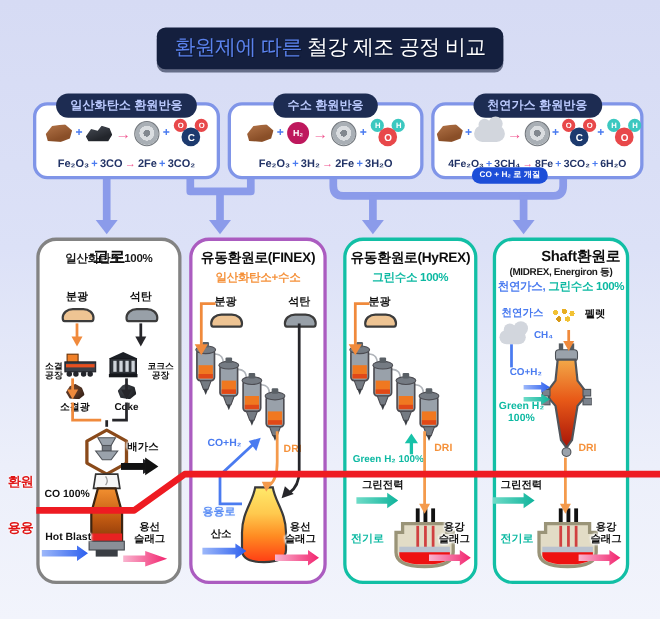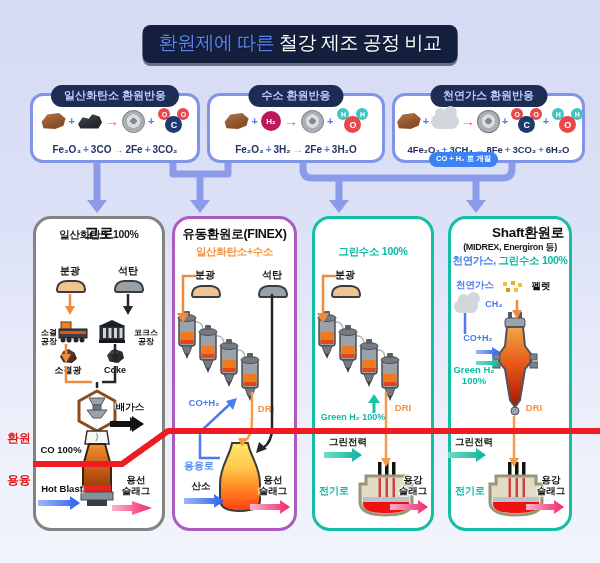--- a/index.html
+++ b/index.html
@@ -20,21 +20,21 @@
   .rhead{position:absolute;top:-11px;left:50%;transform:translateX(-50%);background:#1d2c52;
          color:#bcCBff;font-weight:bold;font-size:11px;padding:3px 13px 4px;border-radius:14px;white-space:nowrap;}
   .ricons{position:absolute;top:12px;left:0;right:0;display:flex;align-items:center;justify-content:center;gap:3px;}
   .req{position:absolute;bottom:5px;left:0;right:0;text-align:center;font-size:10px;font-weight:bold;
        color:#223366;white-space:nowrap;}
   .req .p{color:#4a7bf0;margin:0 2px;}
   .req .a{color:#f0508c;margin:0 2px;}
   .req .u{border-bottom:2px solid #e83a3a;padding-bottom:1px;}
   .rip{color:#4a7bf0;font-weight:bold;font-size:11px;}
   .ria{color:#f0508c;font-weight:bold;font-size:14px;line-height:1;}
-  .badge{position:absolute;top:56px;left:34px;background:#3b82f6;color:#fff;font-size:7.5px;
+  .badge{position:absolute;top:56px;left:34px;background:#1d4ed8;color:#fff;font-size:7.5px;
          font-weight:bold;padding:2px 7px 3px;border-radius:8px;white-space:nowrap;z-index:5;}
   
   .ore{width:26px;height:16px;background:linear-gradient(160deg,#b5764a,#8a4f28 70%);
        clip-path:polygon(8% 55%,30% 10%,75% 0,100% 35%,92% 80%,60% 100%,15% 95%);}
   .coalr{width:24px;height:15px;background:linear-gradient(160deg,#4a4f58,#23262c 70%);
        clip-path:polygon(0 70%,20% 25%,45% 35%,60% 5%,90% 20%,100% 60%,85% 100%,10% 100%);}
   .steel{width:21px;height:21px;border-radius:50%;border:1px solid #71767c;
        background:radial-gradient(circle at 50% 48%,#82888f 0 20%,#dadde0 21% 44%,#a9afb5 45% 68%,#cTo 69%);
        background:radial-gradient(circle at 50% 48%,#82888f 0 20%,#dadde0 21% 44%,#a9afb5 45% 68%,#c8ccce 69%);}
   .cloudi{width:28px;height:15px;background:#d2d6dd;border-radius:8px;position:relative;}
@@ -314,20 +314,21 @@
     <svg class="abs" style="left:41px;top:221px;" width="48" height="74">
       <path d="M16,3 H32 C34,16 44,26 44,44 V60 C44,68 36,71 24,71 C12,71 4,68 4,60 V44 C4,26 14,16 16,3 Z" fill="url(#gm)" stroke="#3a3a3a" stroke-width="2"></path>
     </svg>
     <div class="lbl tmelt" style="left:4px;top:241px;width:40px;font-size:10px;text-shadow:0 0 3px #dceafe,0 0 3px #fff;">용융로</div>
     <div class="lbl" style="left:8px;top:262px;width:36px;font-size:9.5px;">산소</div>
     <div class="lbl" style="left:78px;top:256px;width:40px;font-size:9.5px;">용선
 슬래그</div>
   </div>
 
   <div class="col c3">
+    <div class="ctitle" style="top:7px;font-size:12.5px;">유동환원로(HyREX)</div>
     <div class="csub tteal" style="top:26px;font-size:10.5px;">그린수소  100%</div>
     <div class="lbl" style="left:10px;top:50px;width:40px;font-size:10px;">분광</div>
     <div class="mound mtan" style="left:16px;top:66px;"></div>
     <svg class="abs" style="left:1px;top:89px;" width="95" height="94">
       <g stroke="#b0b4ba" stroke-width="1.5" fill="none">
         <path d="M16,14 Q30,12 26,28"></path>
           <path d="M37,28 Q51,26 47,42"></path>
           <path d="M58,42 Q72,40 68,56"></path>
       </g>
       <g>

